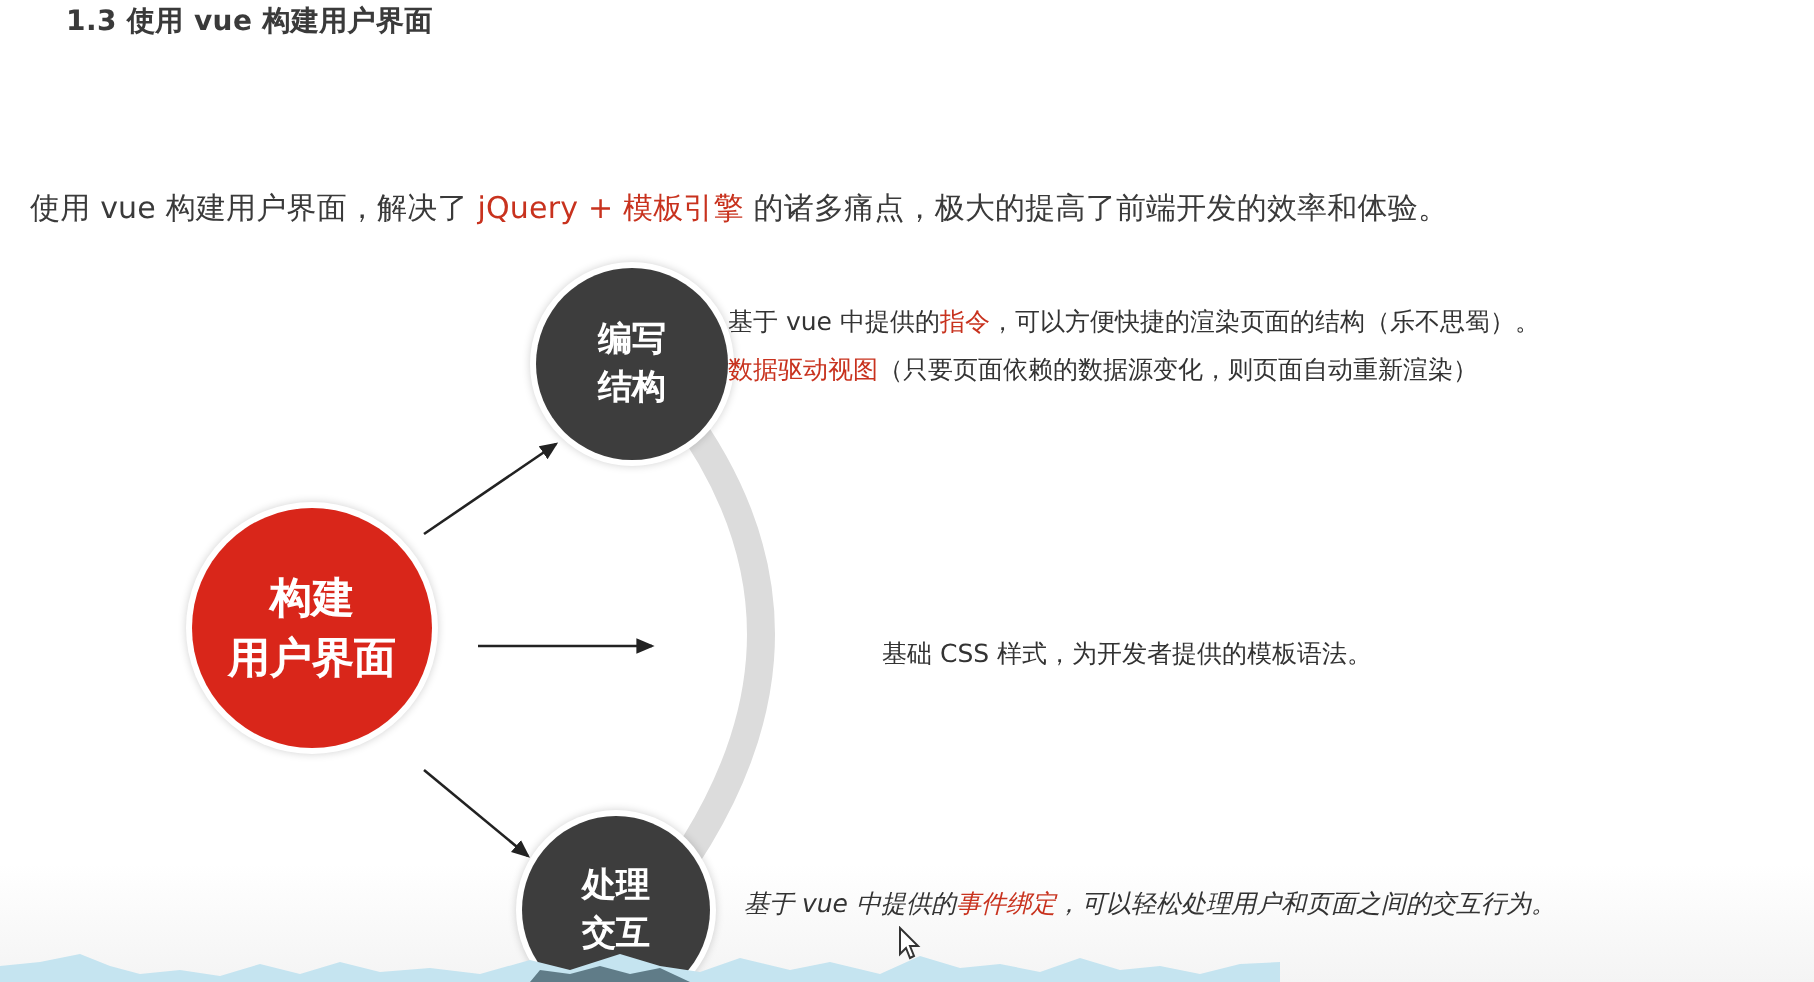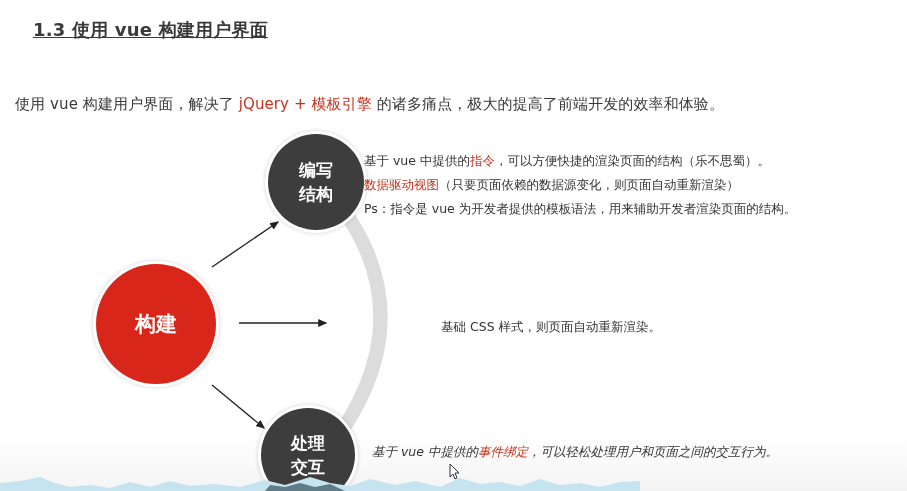--- a/index.html
+++ b/index.html
@@ -5,22 +5,22 @@
   * { box-sizing: border-box; margin: 0; padding: 0; }
   html, body { width: 907px; height: 491px; overflow: hidden; }
   body {
     background: #ffffff;
     font-family: "DejaVu Sans", "Liberation Sans", sans-serif;
     color: #333333;
     position: relative;
   }
   .slide { position: absolute; inset: 0; background: linear-gradient(180deg, #ffffff 0%, #ffffff 88%, #f4f4f4 100%); }
   .title {
-    position: absolute; left: 33px; top: 18px;
-    font-size: 18px; font-weight: bold; color: #3a3a3a; letter-spacing: 0.2px; text-decoration: underline;
+    position: absolute; left: 33px; top: 2px;
+    font-size: 14px; font-weight: bold; color: #3a3a3a; letter-spacing: 0.2px;
   }
   .intro {
     position: absolute; left: 15px; top: 95px;
     font-size: 15px; color: #3a3a3a; white-space: nowrap; letter-spacing: 0.1px;
   }
   .red { color: #c8321e; }
   .diagram { position: absolute; left: 0; top: 0; width: 907px; height: 491px; }
   .node {
     position: absolute; border-radius: 50%;
     display: flex; flex-direction: column; align-items: center; justify-content: center;
@@ -51,49 +51,47 @@
       <marker id="arrowhead" markerWidth="8" markerHeight="8" refX="6" refY="4" orient="auto">
         <path d="M0,1 L7,4 L0,7 Z" fill="#222222"></path>
       </marker>
     </defs>
     <path d="M 340 205 Q 430 327 320 460" fill="none" stroke="#dcdcdc" stroke-width="14"></path>
     <line x1="212" y1="267" x2="278" y2="222" stroke="#222222" stroke-width="1.3" marker-end="url(#arrowhead)"></line>
     <line x1="239" y1="323" x2="326" y2="323" stroke="#222222" stroke-width="1.3" marker-end="url(#arrowhead)"></line>
     <line x1="212" y1="385" x2="264" y2="428" stroke="#222222" stroke-width="1.3" marker-end="url(#arrowhead)"></line>
   </svg>
 
-  <div class="node main" style="left:96px; top:264px; width:120px; height:120px;">
+  <div class="node main" style="left:96px; top:254px; width:120px; height:120px;">
     <span>构建</span>
+    <span>用户界面</span>
   </div>
 
   <div class="node dark" style="left:268px; top:134px; width:96px; height:96px;">
     <span>编写</span>
     <span>结构</span>
   </div>
 
 
   <div class="node dark" style="left:261px; top:408px; width:94px; height:94px;">
     <span>处理</span>
     <span>交互</span>
   </div>
 
   <div class="desc" style="left:364px; top:149px;">
     <div>
       <span>基于 vue 中提供的</span><span class="red">指令</span><span>，可以方便快捷的渲染页面的结构（乐不思蜀）。</span>
     </div>
     <div>
       <span class="red">数据驱动视图</span><span>（只要页面依赖的数据源变化，则页面自动重新渲染）</span>
     </div>
-    <div>
-      <span>Ps：指令是 vue 为开发者提供的模板语法，用来辅助开发者渲染页面的结构。</span>
-    </div>
   </div>
 
   <div class="desc" style="left:441px; top:315px;">
-    <span>基础 CSS 样式，则页面自动重新渲染。</span>
+    <span>基础 CSS 样式，为开发者提供的模板语法。</span>
   </div>
 
   <div class="desc" style="left:372px; top:440px;font-style:italic;">
     <span>基于 vue 中提供的</span><span class="red">事件绑定</span><span>，可以轻松处理用户和页面之间的交互行为。</span>
   </div>
 
   <svg class="wave" viewBox="0 0 640 24" preserveAspectRatio="none">
     <path d="M0,16 L20,14 L40,10 L55,16 L70,20 L90,18 L110,21 L130,15 L150,20 L170,14 L190,19 L215,17 L240,20 L265,13 L285,18 L310,10 L330,16 L350,19 L370,12 L395,18 L415,14 L440,20 L460,11 L480,17 L500,15 L520,19 L540,12 L560,18 L580,16 L600,20 L620,15 L640,14 L640,24 L0,24 Z" fill="#c5e4f0"></path>
     <path d="M265,24 L270,18 L285,20 L300,16 L315,20 L330,17 L345,24 Z" fill="#4e6a75" opacity="0.85"></path>
   </svg>

